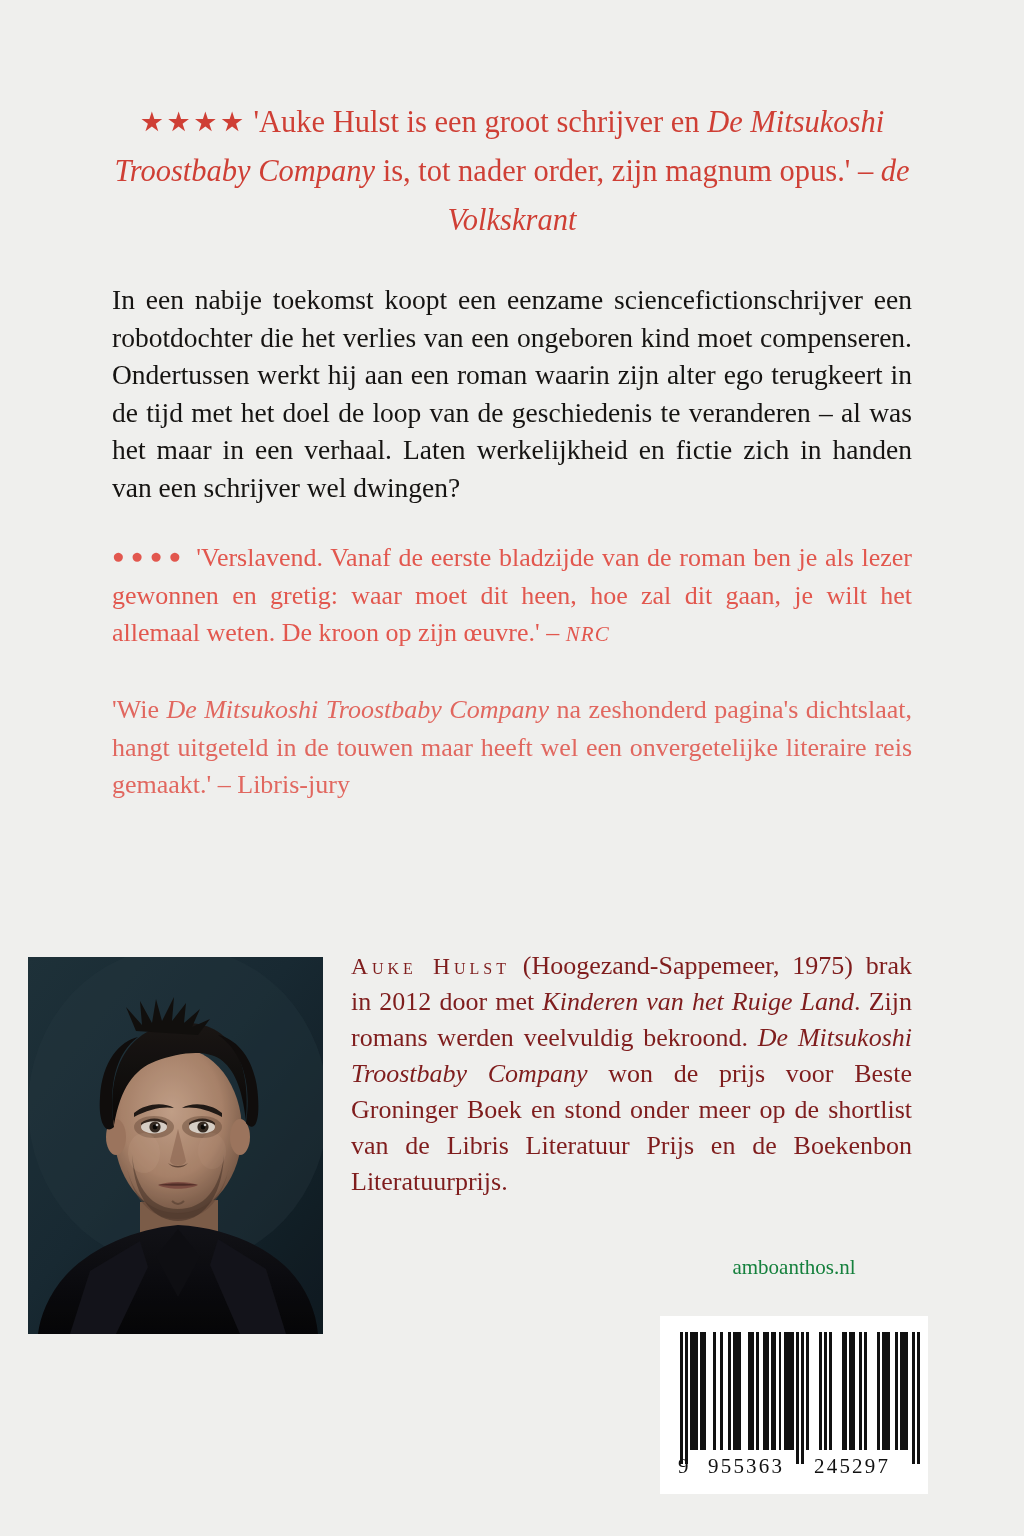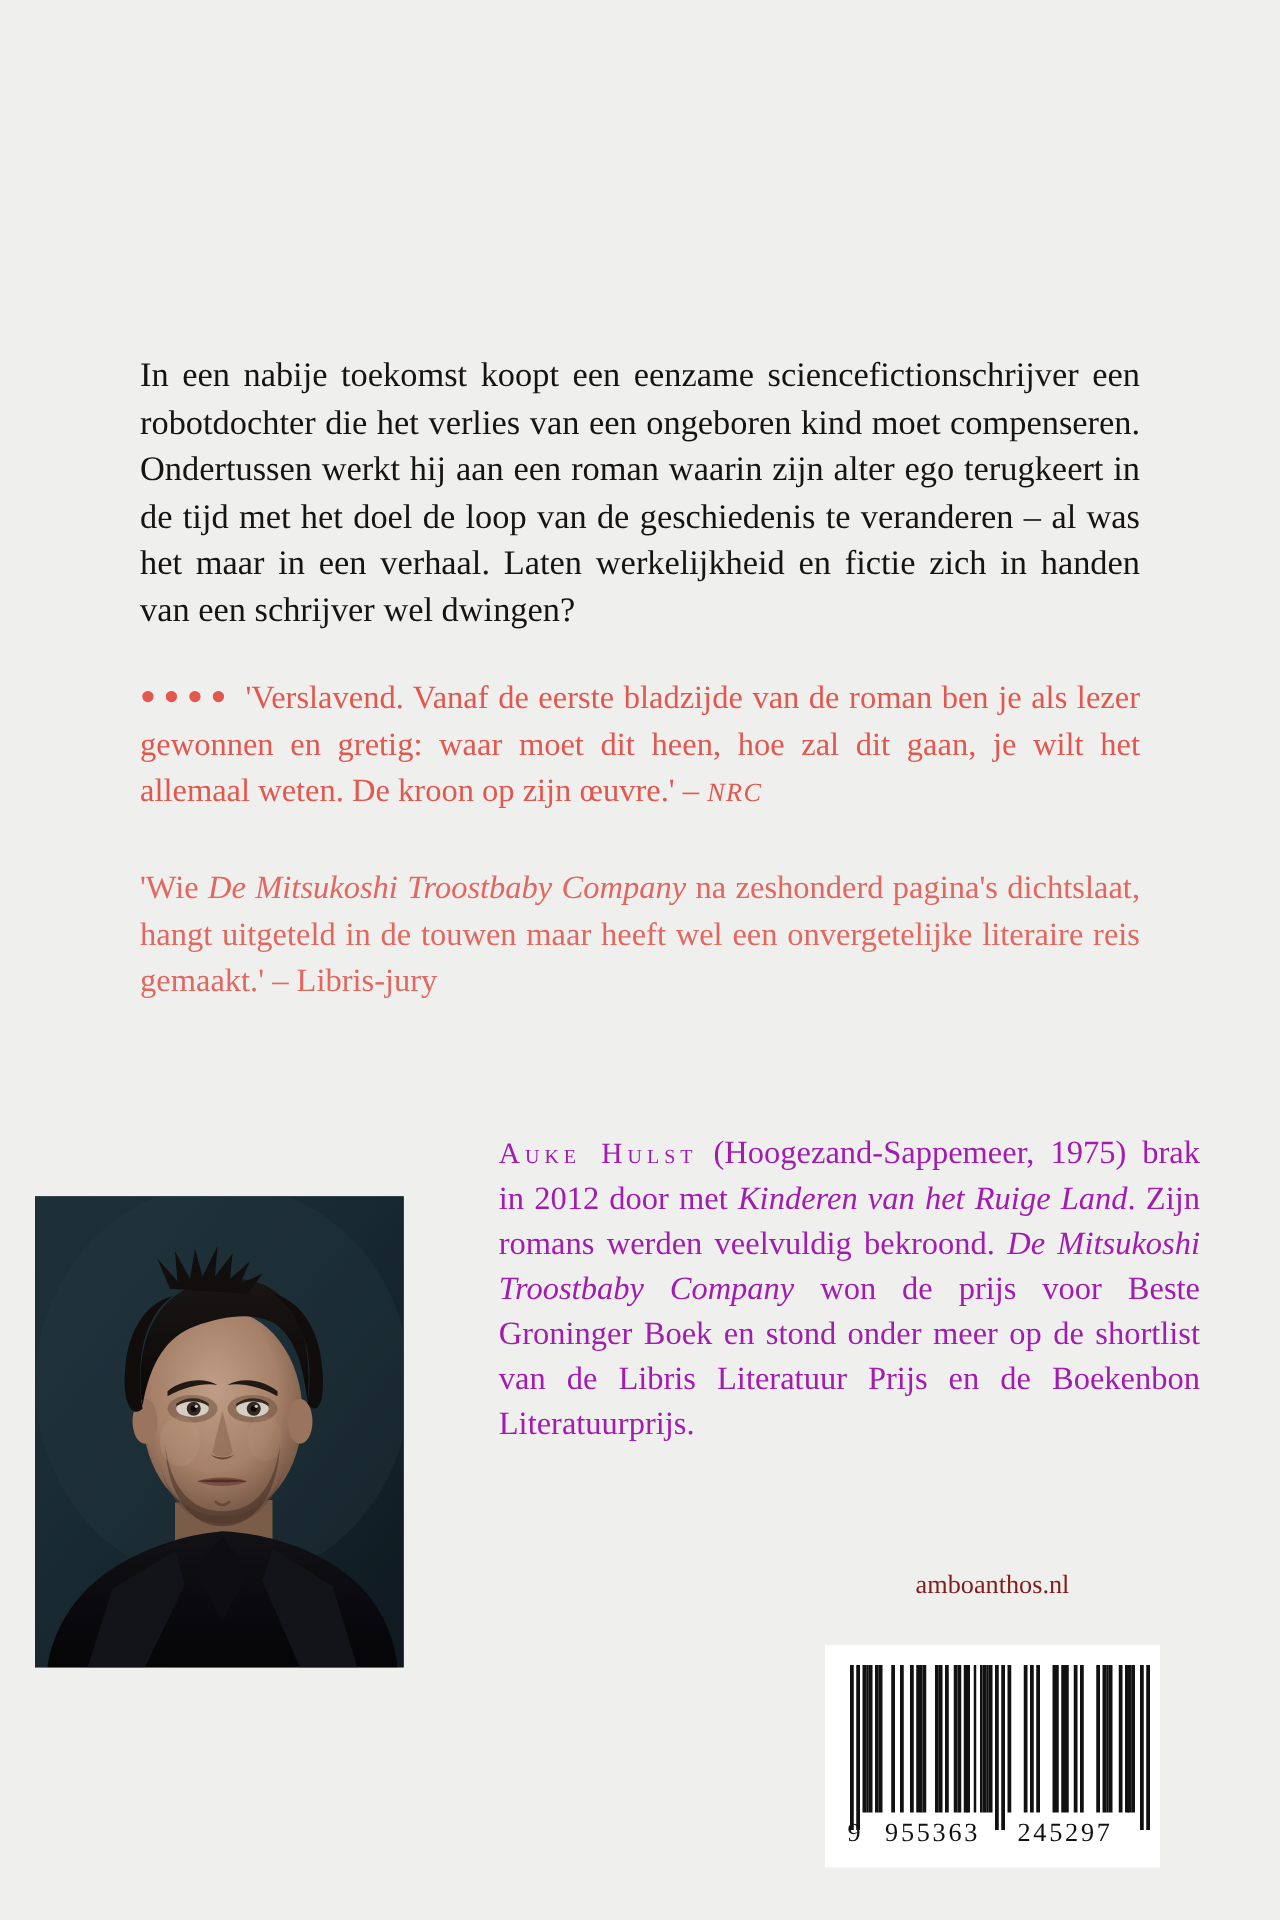--- a/index.html
+++ b/index.html
@@ -92,38 +92,37 @@
   #portrait {
     left:28px; top:957px;
     width:295px; height:377px;
     overflow:hidden;
     background:#17262e;
   }
   #portrait svg { display:block; width:295px; height:377px; }
 
   
   #bio {
-    left:351px; top:904px; width:561px;
-    color:#a21caf;
+    left:351px; top:948px; width:561px;
+    color:#7f1d1d;
     font-size:26px;
     line-height:36px;
     text-align:justify;
-    margin-left:48px;
   }
   #bio .name {
     font-variant:small-caps;
     letter-spacing:0.17em;
     font-size:23.5px;
   }
 
   
   #sites {
     left:660px; top:1255px; width:268px;
     text-align:center;
-    color:#7f1d1d;
+    color:#15803d;
     font-size:21px;
     line-height:25px;
   }
 
   
   #barcode-box {
     left:660px; top:1316px;
     width:268px; height:178px;
     background:#ffffff;
     padding:10px 14px 6px 14px;
@@ -142,20 +141,23 @@
   #bc-digits span { position:absolute; top:0; }
   #bc-d1 { left:-2px; }
   #bc-d2 { left:28px; letter-spacing:2.2px; }
   #bc-d3 { left:134px; letter-spacing:2.2px; }
 </style>
 </head>
 <body>
 
 <div id="cover">
 
+  <div class="blk" id="pullquote">
+    <span class="stars">★★★★</span><span>'Auke Hulst is een groot schrijver en </span><span class="ital">De Mitsukoshi Troostbaby Company</span><span> is, tot nader order, zijn magnum opus.' – </span><span class="src">de Volkskrant</span>
+  </div>
 
   <div class="blk" id="blurb">In een nabije toekomst koopt een eenzame sciencefictionschrijver een robotdochter die het verlies van een ongeboren kind moet compenseren. Ondertussen werkt hij aan een roman waarin zijn alter ego terugkeert in de tijd met het doel de loop van de geschiedenis te veranderen – al was het maar in een verhaal. Laten werkelijkheid en fictie zich in handen van een schrijver wel dwingen?</div>
 
   <div class="blk" id="nrcquote">
     <span class="dots">●●●●</span><span>'Verslavend. Vanaf de eerste bladzijde van de roman ben je als lezer gewonnen en gretig: waar moet dit heen, hoe zal dit gaan, je wilt het allemaal weten. De kroon op zijn œuvre.' – </span><span class="srcsmall">NRC</span>
   </div>
 
   <div class="blk" id="librisquote">
     <span>'Wie </span><span class="ital">De Mitsukoshi Troostbaby Company</span><span> na zeshonderd pagina's dichtslaat, hangt uitgeteld in de touwen maar heeft wel een onvergetelijke literaire reis gemaakt.' – Libris-jury</span>
   </div>

